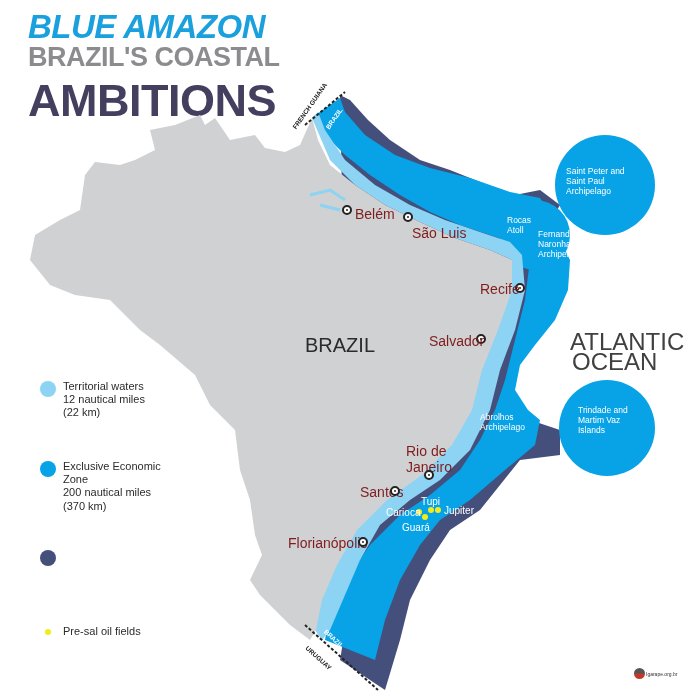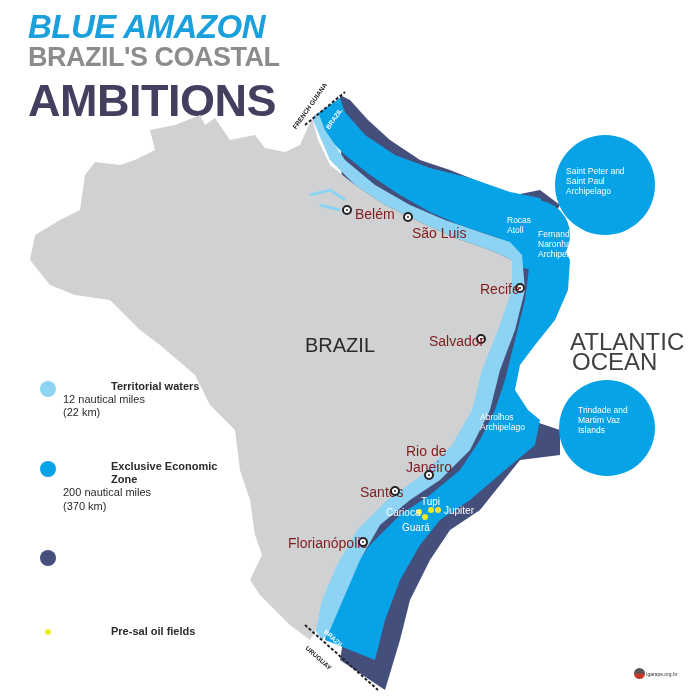--- a/index.html
+++ b/index.html
@@ -11,21 +11,21 @@
     svg.map { position: absolute; left: 0; top: 0; }
     .label { position: absolute; font-family: "Liberation Sans", sans-serif; }
     .city { font-size: 14px; color: #7f1d1d; }
     .isl { font-size: 8.5px; color: #ffffff; line-height: 1.2; }
     .oil { font-size: 10px; color: #ffffff; }
     .big { font-size: 20px; color: #2b2b2b; }
     .ocean { font-size: 24px; color: #404040; line-height: 1.12; }
     .legend-item { position: absolute; left: 40px; display: flex; align-items: flex-start; }
     .legend-dot { width: 16px; height: 16px; border-radius: 50%; margin-right: 7px; margin-top: 1px; flex-shrink: 0; }
     .legend-text { font-size: 11px; color: #2b2b2b; line-height: 1.2; }
-    .legend-title { font-weight: bold; display: block; margin-left: 48px; }
+    .legend-title { font-weight: normal; display: block; }
     .legend-sub { display: block; }
     .pin { position: absolute; width: 10px; height: 10px; border: 2px solid #222; border-radius: 50%; background: #fff; box-sizing: border-box; }
     .pin::after { content: ""; position: absolute; left: 2px; top: 2px; width: 2px; height: 2px; background: #222; border-radius: 50%; }
     .border-lbl { position: absolute; font-size: 6.5px; font-weight: bold; color: #222; line-height: 1; }
     .brz-lbl { position: absolute; font-size: 6.5px; font-weight: bold; color: #ffffff; }
     .credit { position: absolute; left: 646px; top: 671px; font-size: 5px; color: #333; }
     .credit-logo { position: absolute; left: 634px; top: 668px; width: 11px; height: 11px; border-radius: 50%; background: linear-gradient(#555 45%, #c0392b 55%); }
   </style>
 </head>
 <body>

